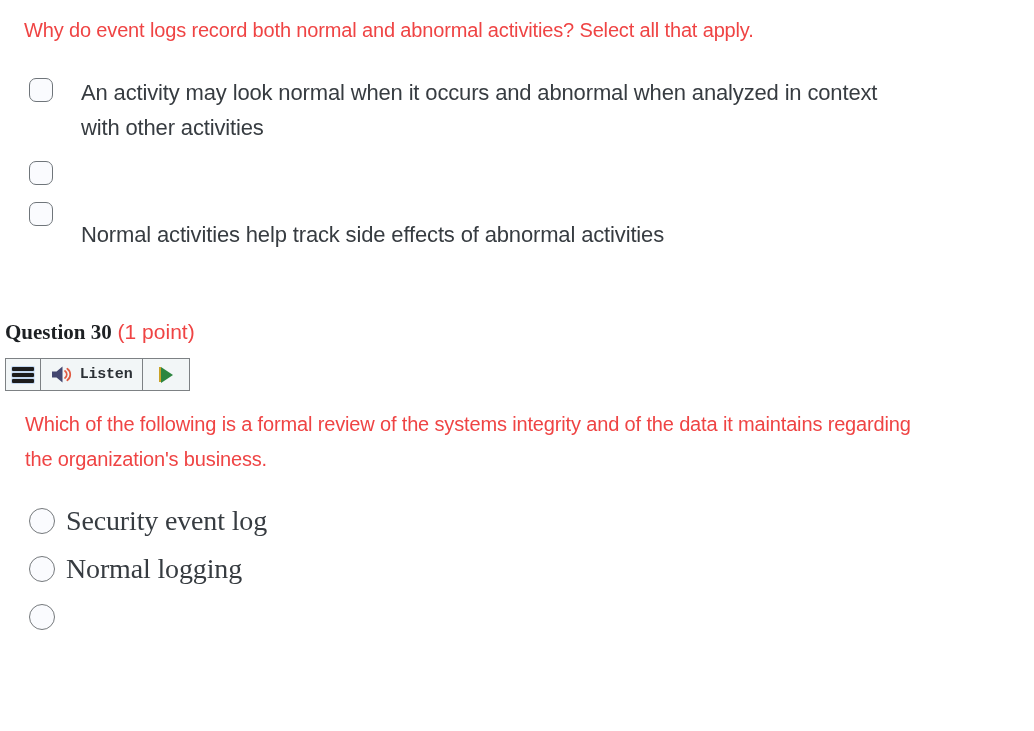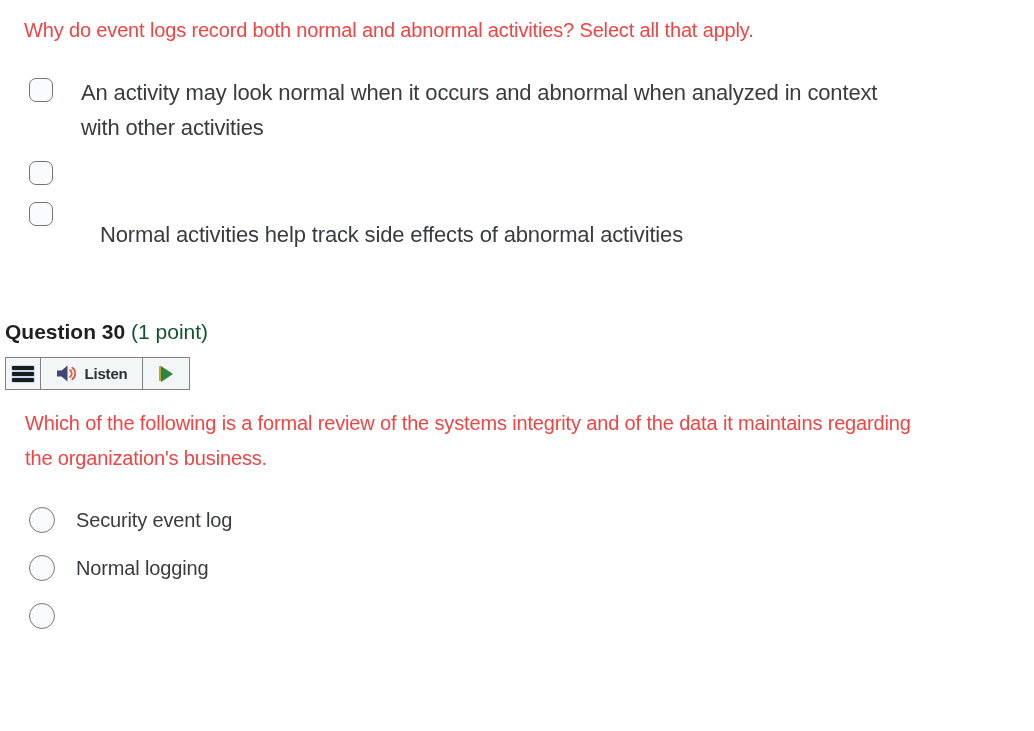--- a/index.html
+++ b/index.html
@@ -21,21 +21,21 @@
     letter-spacing: -0.15px;
     color: #ef4444;
   }
   .stem-1 { margin: 13px 0 0 24px; }
   .stem-2 { margin: 16px 0 0 25px; max-width: 890px; }
 
   
   .opt-row { display: flex; align-items: flex-start; margin-left: 29px; }
   .opt-row.r1 { margin-top: 27px; }
   .opt-row.r2 { margin-top: 13px; }
-  .opt-row.r3 { margin-top: 17px; gap: 19px; }
+  .opt-row.r3 { margin-top: 17px; }
   .checkbox {
     flex: 0 0 auto;
     width: 24px; height: 24px;
     border: 1px solid #6f757a;
     border-radius: 7px;
     background: #fafbfe;
     margin-top: 3px;
     cursor: pointer;
   }
   .opt-row.r3 .checkbox { margin-top: 0; }
@@ -48,22 +48,22 @@
     cursor: pointer;
   }
   .opt-row.r3 .opt-label { margin-top: 15px; }
 
   
   .q30-heading {
     margin: 66px 0 0 5px;
     font-size: 21px;
     line-height: 27px;
   }
-  .q-num  { font-weight: bold; color: #1d2023; }
-  .q-points { font-weight: normal; color: #14532d; }
+  .q-num  { font-weight: bold; color: #1d2023; font-family: Liberation Serif, serif; }
+  .q-points { font-weight: normal; color: #ef4444; }
 
   
   .rs-toolbar {
     display: flex;
     margin: 12px 0 0 5px;
     width: 185px;
     height: 33px;
     border: 1px solid #7d8184;
     background: #f2f6f7;
   }
@@ -73,21 +73,21 @@
     justify-content: center;
     border: none;
     border-right: 1px solid #7d8184;
     background: transparent;
     padding: 0;
     margin: 0;
     cursor: pointer;
     height: 100%;
   }
   .rs-menu   { width: 35px; }
-  .rs-listen { width: 103px; gap: 8px; }
+  .rs-listen { width: 103px; gap: 8px; font-family: Liberation Mono, monospace; }
   .rs-play   { width: 46px; border-right: none; }
 
   .hamburger { display: flex; flex-direction: column; gap: 2px; }
   .hamburger .bar {
     width: 22px; height: 4px;
     background: #1c1c1c;
     border-radius: 1px;
     box-shadow: 0 0 0 1px #c3d7f0;
   }
   .listen-label {
@@ -116,25 +116,26 @@
   }
   .radio {
     flex: 0 0 auto;
     width: 26px; height: 26px;
     border: 1px solid #75797c;
     border-radius: 50%;
     background: #fafbfe;
     cursor: pointer;
   }
   .radio-label {
-    margin-left: 21px;
-    font-size: 20px;
+    margin-left: 11px;
+    font-size: 28px;
     letter-spacing: -0.15px;
     cursor: pointer;
     white-space: nowrap;
+    font-family: Liberation Serif, serif;
   }
 </style>
 </head>
 <body>
 
 <div class="page">
 
   <div class="stem stem-1">Why do event logs record both normal and abnormal activities? Select all that apply.</div>
 
   <div>

